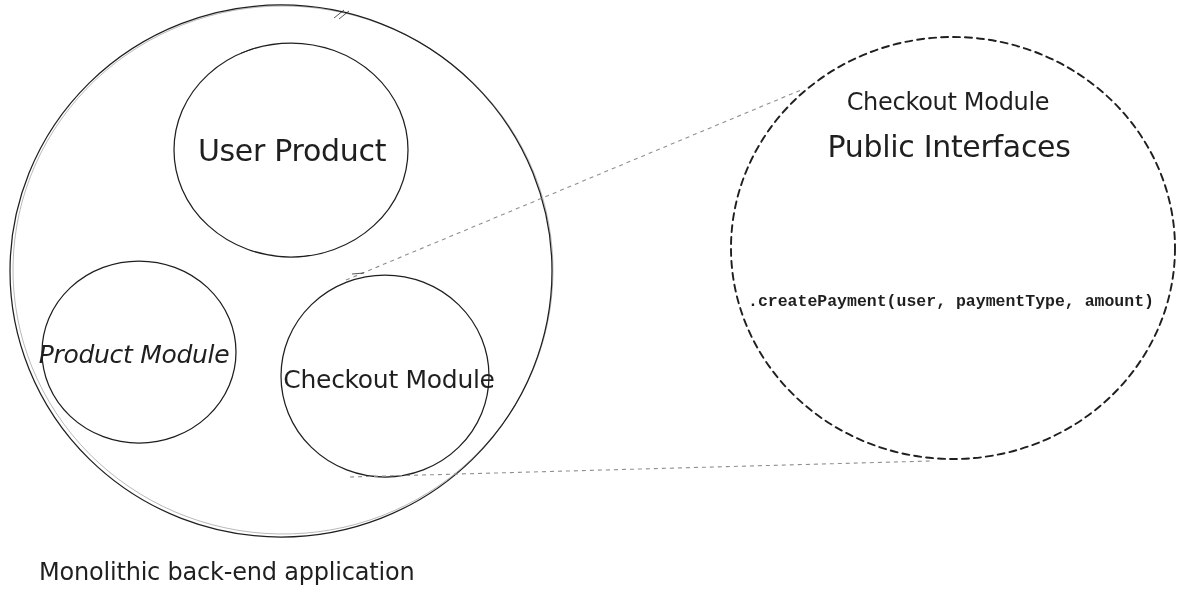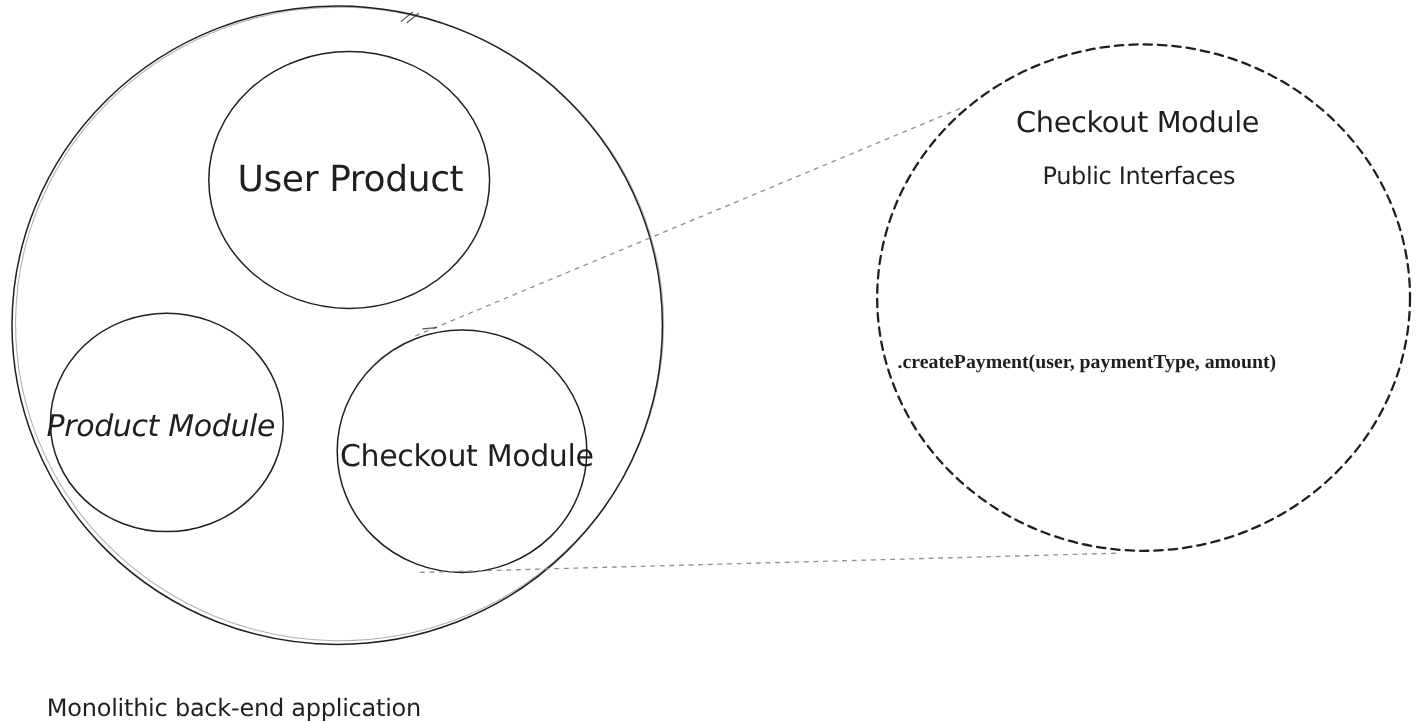--- a/index.html
+++ b/index.html
@@ -22,28 +22,28 @@
   .pen-mark{stroke:var(--ink);stroke-width:1;fill:none;opacity:.75;}
 
   .label{
     position:absolute;transform:translate(-50%,-50%);
     white-space:nowrap;letter-spacing:-0.3px;line-height:1.1;
   }
   .label-user{left:292px;top:150px;font-size:30px;}
   .label-product{left:134px;top:355px;font-size:25px;font-style:italic;}
   .label-checkout{left:389px;top:380px;font-size:25px;}
   .label-detail-module{left:948px;top:102px;font-size:24px;}
-  .label-detail-title{left:949px;top:146px;font-size:20px;}
+  .label-detail-title{left:949px;top:146px;font-size:30px;}
   .caption{
-    position:absolute;left:39px;top:578px;font-size:20px;
+    position:absolute;left:39px;top:558px;font-size:24px;
     white-space:nowrap;letter-spacing:-0.2px;
   }
   .code-block{
     position:absolute;left:748px;top:241px;
-    font-family:Liberation Serif, serif;
+    font-family:Liberation Mono, monospace;
     font-weight:bold;font-size:16.5px;line-height:24.5px;
     white-space:pre;
   }
 </style>
 </head>
 <body>
 
 <div class="stage">
 
   <svg class="sketch" viewBox="0 0 1180 602" aria-hidden="true">

